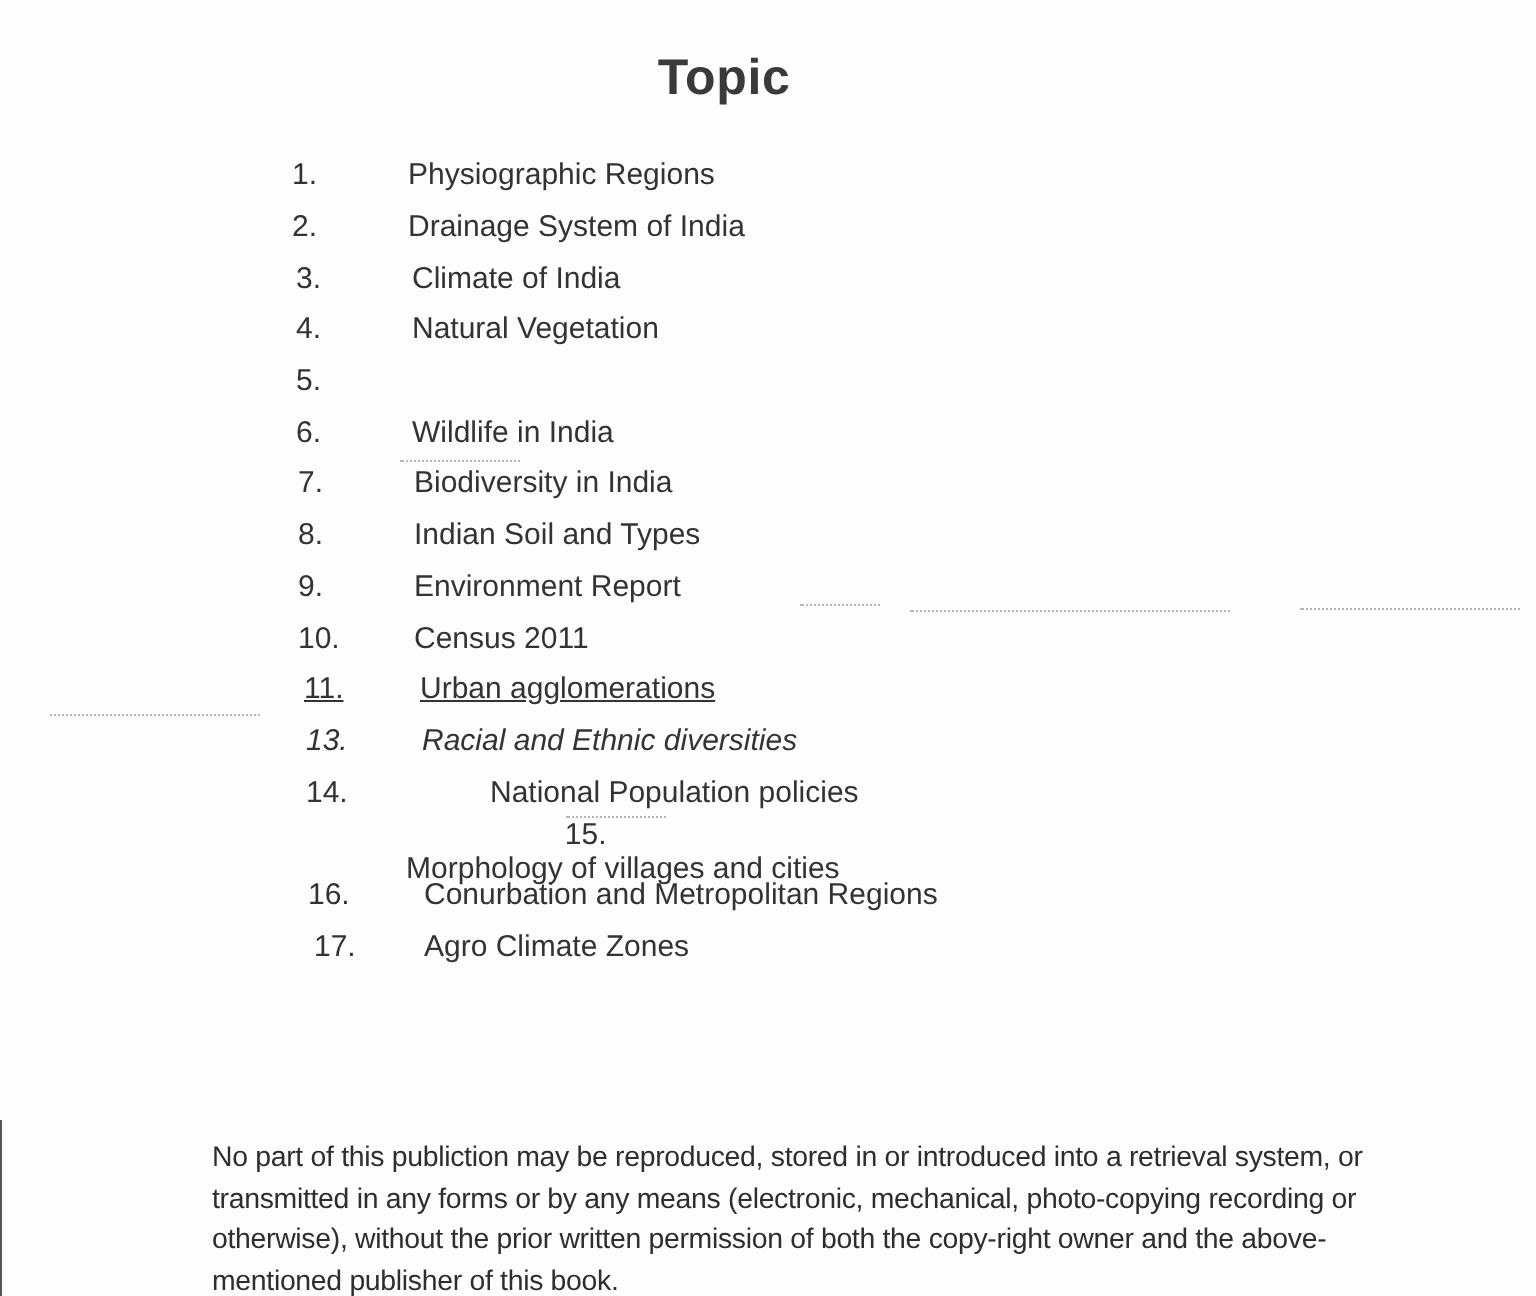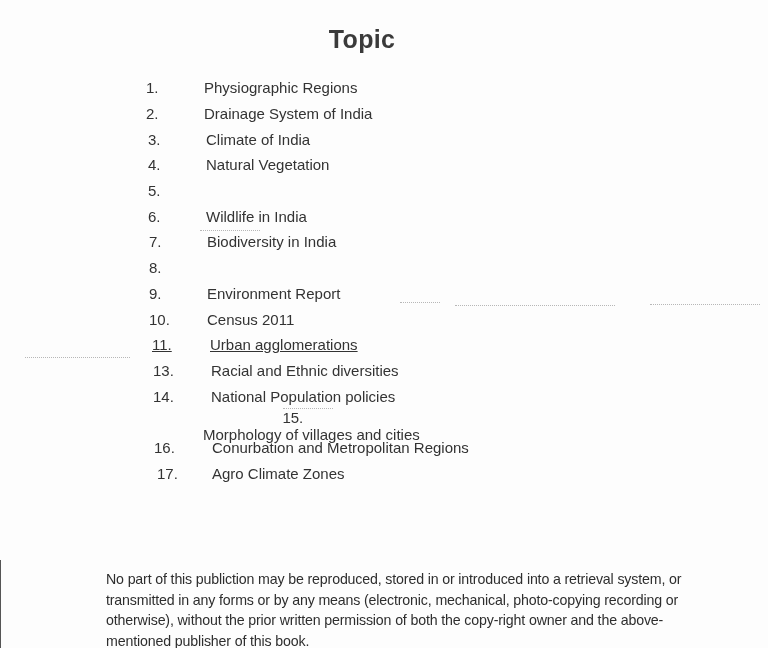--- a/index.html
+++ b/index.html
@@ -119,38 +119,39 @@
     <li class="topic-item" style="padding-left:8px;">
       <span class="topic-num">6.</span>
       <span class="topic-label">Wildlife in India</span>
     </li>
     <li class="topic-item" style="padding-left:9px;">
       <span class="topic-num">7.</span>
       <span class="topic-label">Biodiversity in India</span>
     </li>
     <li class="topic-item" style="padding-left:9px;">
       <span class="topic-num">8.</span>
+      <span class="topic-label">Indian Soil and Types</span>
     </li>
     <li class="topic-item" style="padding-left:9px;">
       <span class="topic-num">9.</span>
       <span class="topic-label">Environment Report</span>
     </li>
     <li class="topic-item" style="padding-left:9px;">
       <span class="topic-num">10.</span>
       <span class="topic-label">Census 2011</span>
     </li>
     <li class="topic-item" style="padding-left:12px;text-decoration:underline;">
       <span class="topic-num">11.</span>
       <span class="topic-label">Urban agglomerations</span>
     </li>
-    <li class="topic-item" style="padding-left:13px;">
+    <li class="topic-item" style="padding-left:13px;font-style:italic;">
       <span class="topic-num">13.</span>
       <span class="topic-label">Racial and Ethnic diversities</span>
     </li>
-    <li class="topic-item" style="padding-left:13px;">
+    <li class="topic-item" style="padding-left:13px;gap:34px;">
       <span class="topic-num">14.</span>
       <span class="topic-label">National Population policies</span>
     </li>
     <li class="topic-item" style="padding-left:14px;flex-direction:column;">
       <span class="topic-num">15.</span>
       <span class="topic-label">Morphology of villages and cities</span>
     </li>
     <li class="topic-item" style="padding-left:14px;">
       <span class="topic-num">16.</span>
       <span class="topic-label">Conurbation and Metropolitan Regions</span>

